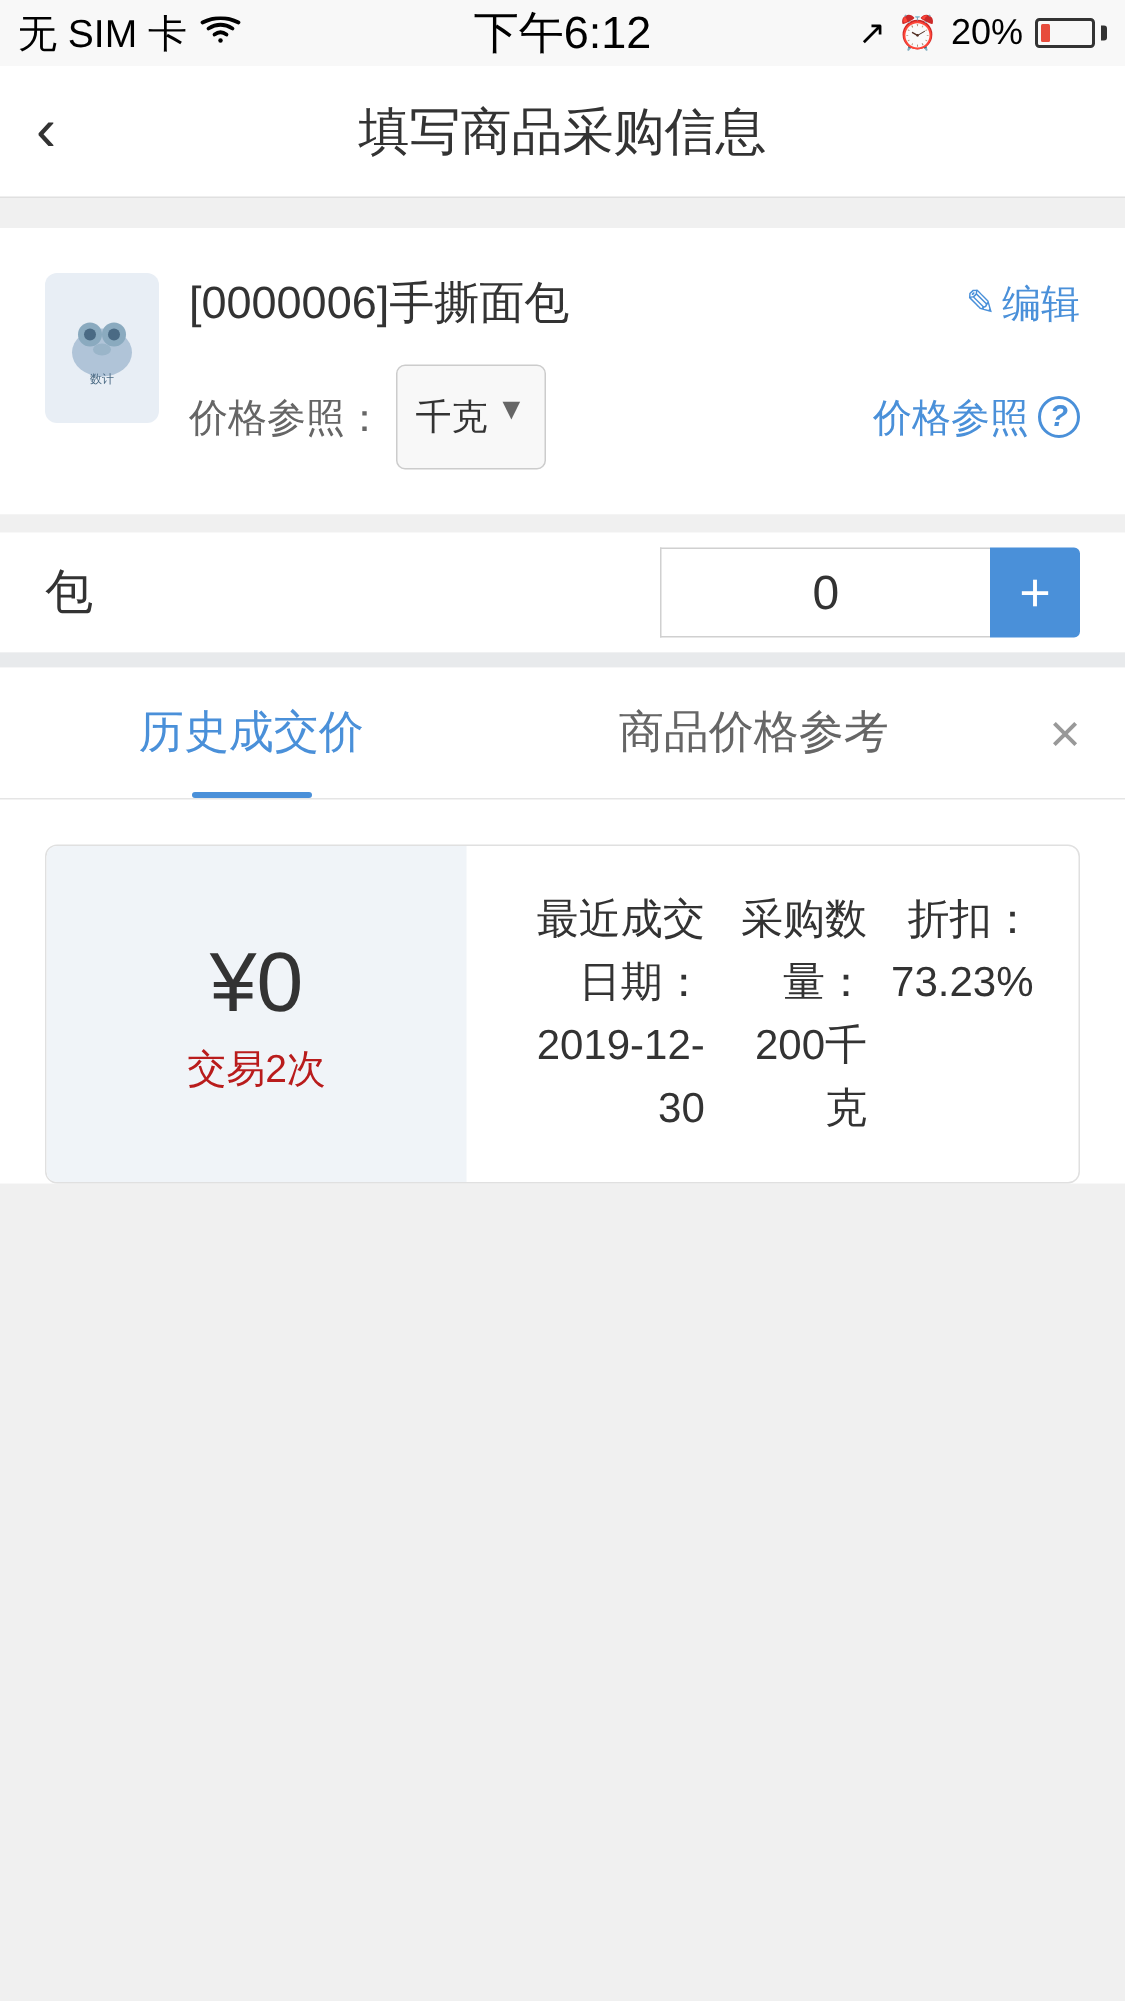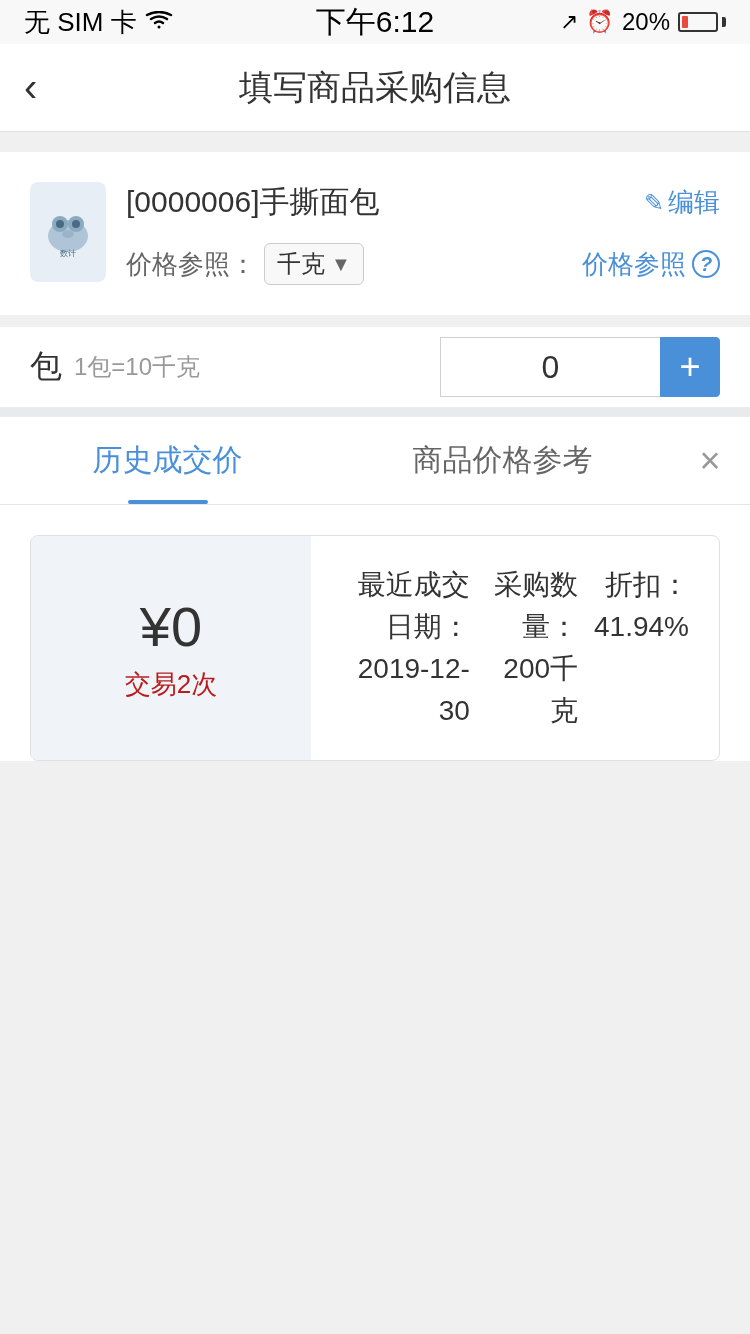--- a/index.html
+++ b/index.html
@@ -13,21 +13,21 @@
     }
 
     
     .status-bar {
       width: 750px;
       height: 44px;
       background: #f8f8f8;
       display: flex;
       align-items: center;
       justify-content: space-between;
-      padding: 0 24px;
+      padding: 0 12px;
       font-size: 26px;
     }
     .status-left {
       display: flex;
       align-items: center;
       gap: 8px;
       font-size: 26px;
       color: #000;
     }
     .status-center {
@@ -153,24 +153,23 @@
     }
     .unit-label {
       font-size: 26px;
       color: #666;
       display: flex;
       align-items: center;
       gap: 8px;
     }
     .unit-select {
       display: inline-flex;
-      align-items: center;
       border: 1px solid #ccc;
       border-radius: 6px;
-      padding: 4px 12px;
+      padding: 18px 12px;
       font-size: 24px;
       color: #333;
       background: #f8f8f8;
       gap: 6px;
     }
     .unit-chevron {
       font-size: 20px;
       color: #666;
     }
     .price-ref {
@@ -435,21 +434,20 @@
       </div>
     </div>
   </div>
 </div>
 
 <div class="divider-gray"></div>
 
 <div class="quantity-section">
   <div class="quantity-label">
     <span class="quantity-unit">包</span>
-    <span class="quantity-conversion">1包=10千克</span>
   </div>
   <div class="quantity-control">
     <div class="quantity-input-wrap">
       <input type="text" value="0" style="">
     </div>
     <div class="quantity-add">
       <span>+</span>
     </div>
   </div>
 </div>
@@ -479,17 +477,17 @@
       <span class="history-transactions">交易2次</span>
     </div>
     <div class="history-right">
       <div class="history-detail-row">
         <span>最近成交日期：</span><span>2019-12-30</span>
       </div>
       <div class="history-detail-row">
         <span>采购数量：</span><span>200千克</span>
       </div>
       <div class="history-detail-row">
-        <span>折扣：</span><span>41.94%</span>
+        <span>折扣：</span><span>73.23%</span>
       </div>
     </div>
   </div>
 </div>
 
 </body></html>

